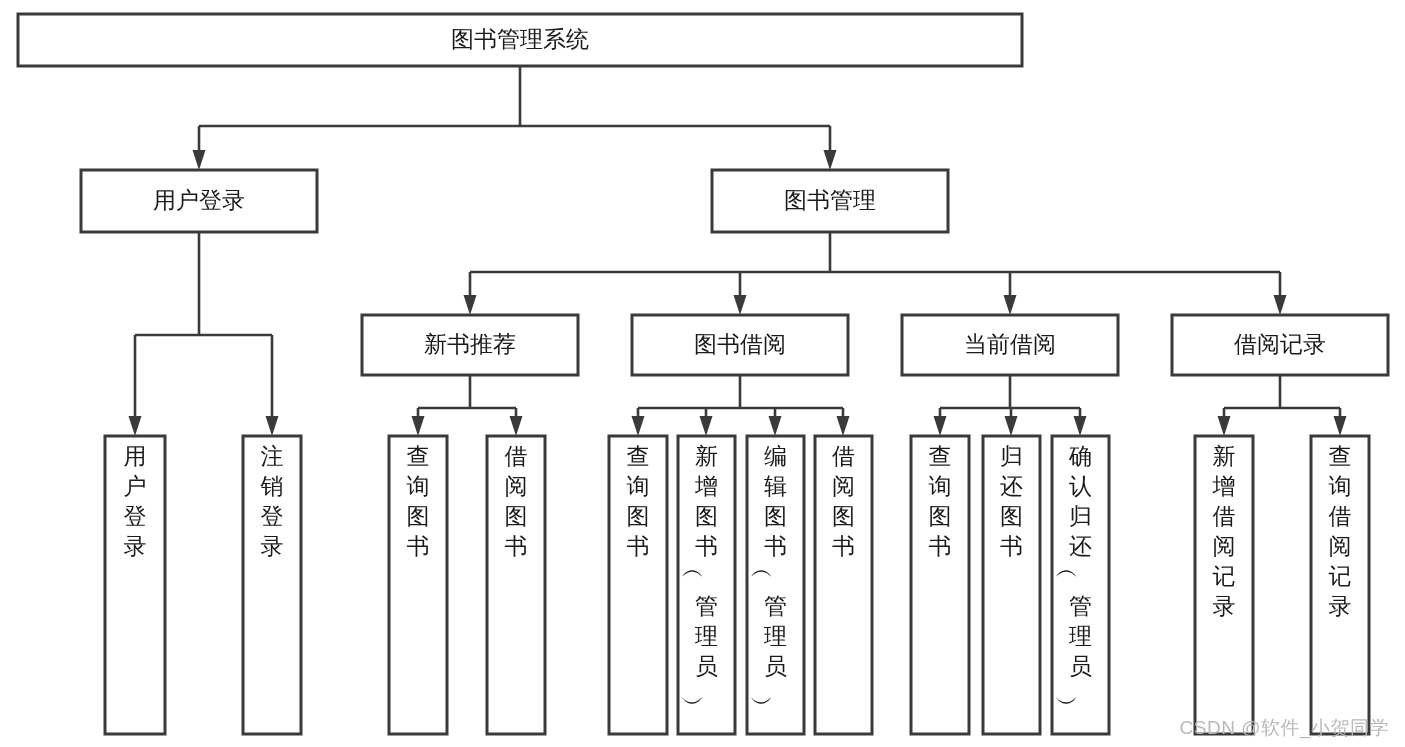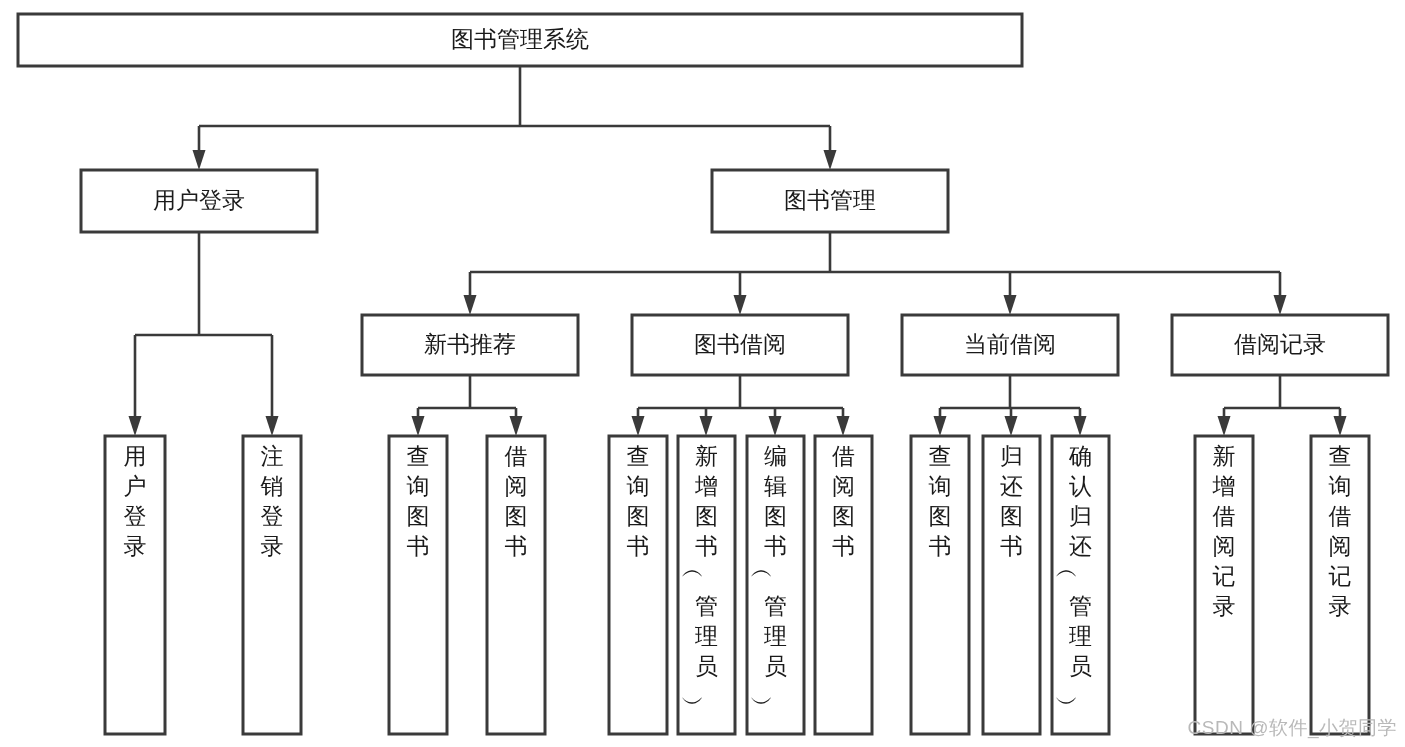--- a/index.html
+++ b/index.html
@@ -44,21 +44,21 @@
     dominant-baseline: middle;
   }
   .node-label-v {
     font-family: "Liberation Sans", "DejaVu Sans", sans-serif;
     font-size: 23px;
     fill: #1a1a1a;
     text-anchor: middle;
   }
   .watermark {
     position: absolute;
-    right: 8px;
+    right: 16px;
     bottom: 6px;
     font-family: "Liberation Sans", "DejaVu Sans", sans-serif;
     font-size: 19px;
     color: #b9b9b9;
     white-space: nowrap;
     letter-spacing: 0.5px;
   }
 </style>
 </head>
 <body>

